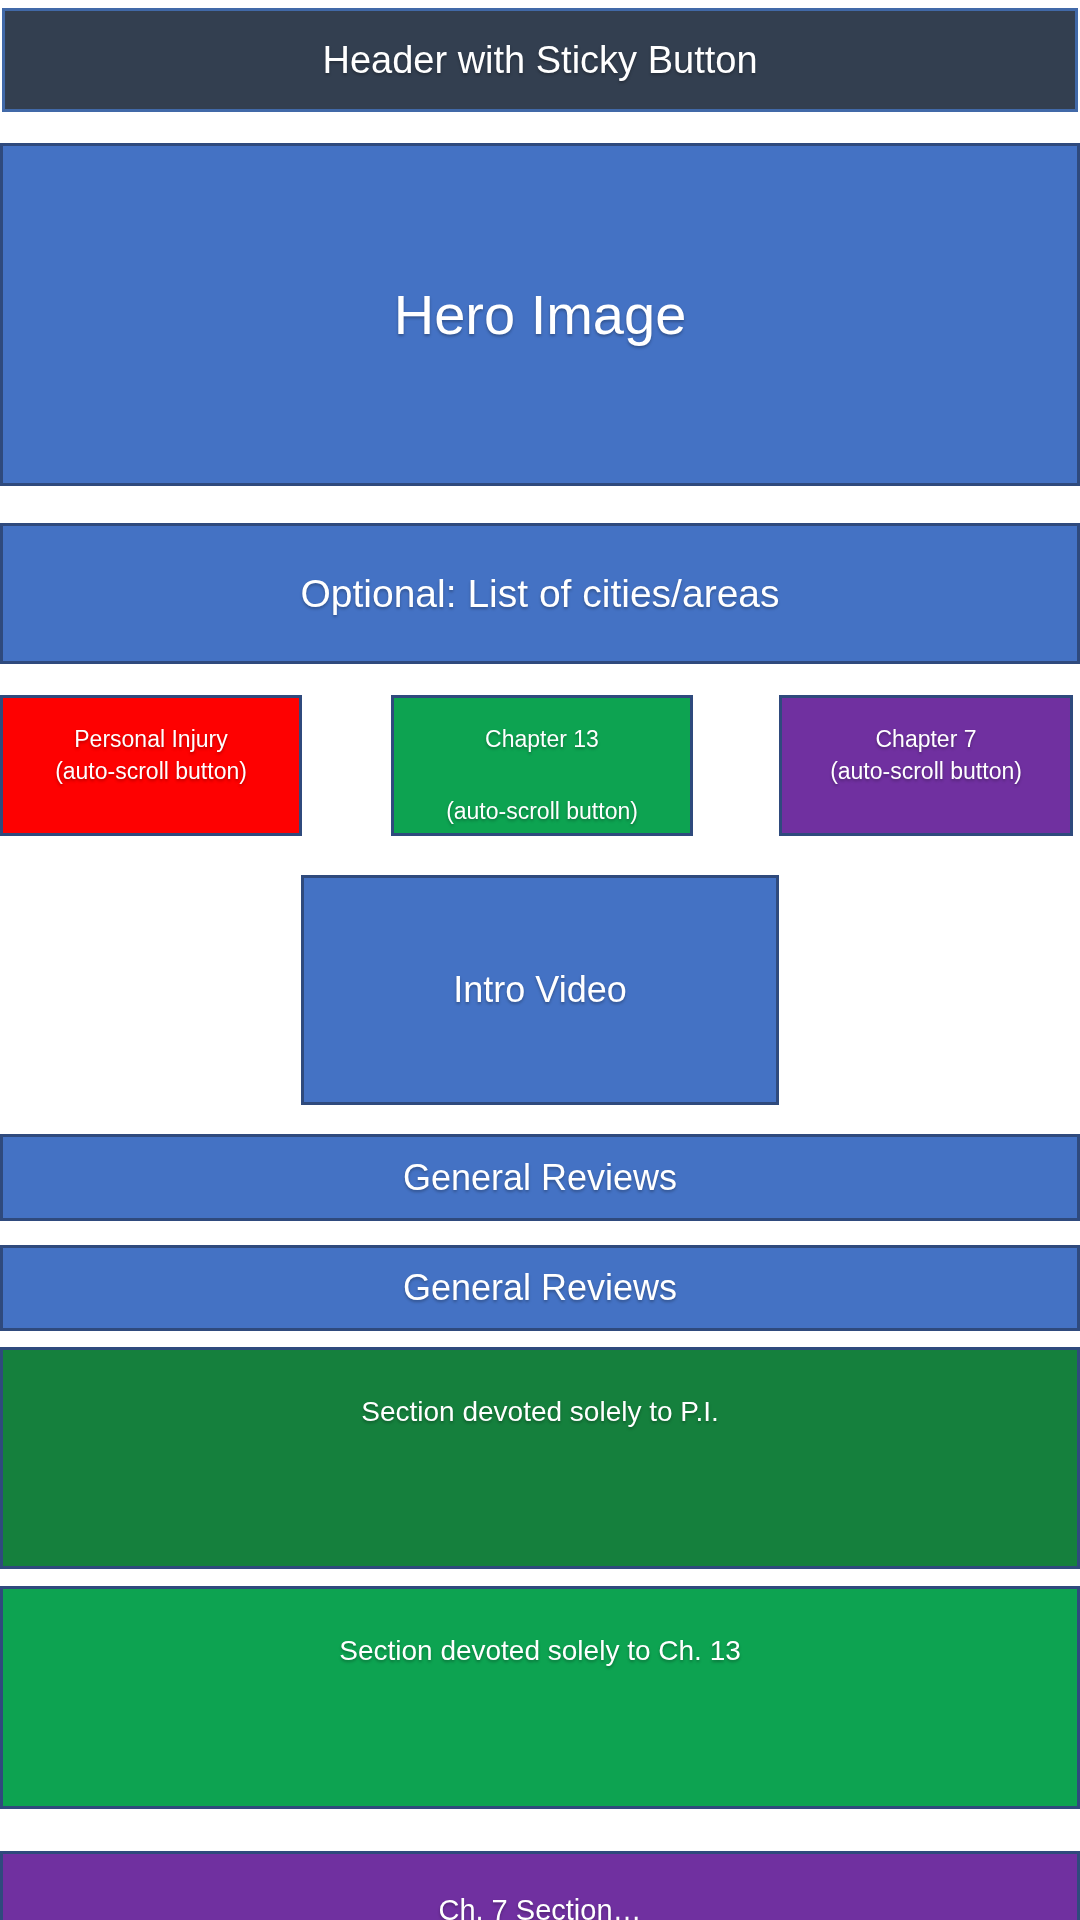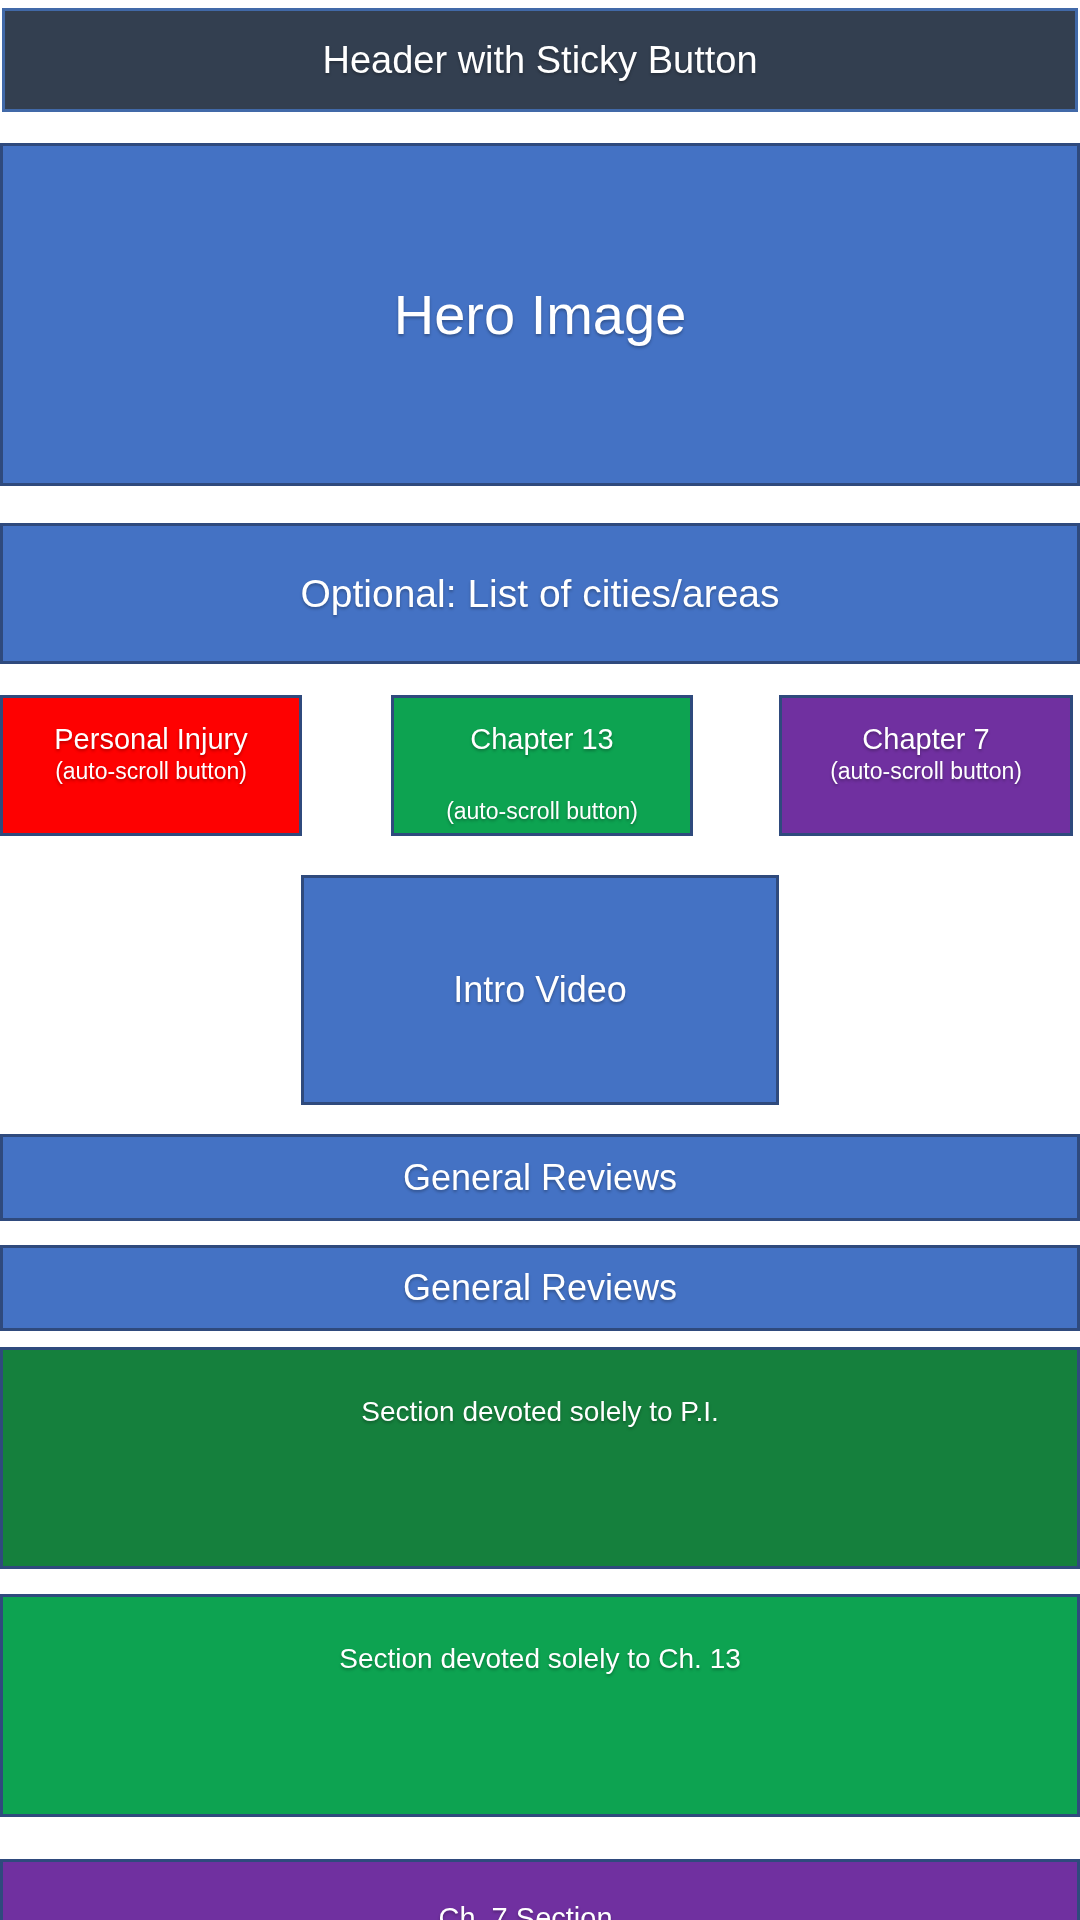--- a/index.html
+++ b/index.html
@@ -21,40 +21,40 @@
   .blue{background:#4472c4;}
   .hero{margin-top:31px;height:343px;font-size:56px;}
   .cities{margin-top:37px;height:141px;font-size:39px;}
   
   .btn-row{margin-top:31px;height:141px;display:flex;align-items:stretch;}
   .btn{
     box-sizing:border-box;border:3px solid #2f4a7d;width:302px;
     display:flex;flex-direction:column;align-items:center;
     padding-top:24px;text-align:center;cursor:pointer;
   }
-  .btn .t{font-size:29px;line-height:34px;}
+  .btn .t{font-size:23px;line-height:34px;}
   .btn .s{font-size:23px;line-height:30px;}
   .btn-red{background:#fe0101;}
   .btn-green{background:#0da351;margin-left:89px;gap:40px;}
   .btn-purple{background:#7030a0;margin-left:86px;width:294px;text-align:right;}
   
   .video{margin:39px auto 0 auto;width:478px;height:230px;font-size:36px;cursor:pointer;}
   
   .reviews1{margin-top:29px;height:87px;font-size:36px;}
   .reviews2{margin-top:24px;height:86px;font-size:36px;}
   
   .section{
     box-sizing:border-box;border:3px solid #2f4a7d;
     display:flex;flex-direction:column;align-items:center;text-align:center;
     padding-top:46px;
   }
   .section .line1{font-size:28px;line-height:32px;}
   .section .line2{font-size:28px;line-height:32px;margin-top:40px;}
   .sec-red{margin-top:16px;height:222px;background:#15803d;}
-  .sec-green{margin-top:25px;height:223px;background:#0da351;}
+  .sec-green{margin-top:17px;height:223px;background:#0da351;}
   .sec-purple{
     margin-top:42px;height:69px;background:#7030a0;border-bottom:none;
     align-items:center;justify-content:flex-end;padding-top:0;
   }
   .sec-purple .line1{font-size:29px;line-height:34px;margin-bottom:-7px;}
 </style>
 </head>
 <body>
 
 <div class="box header shadowtext">

